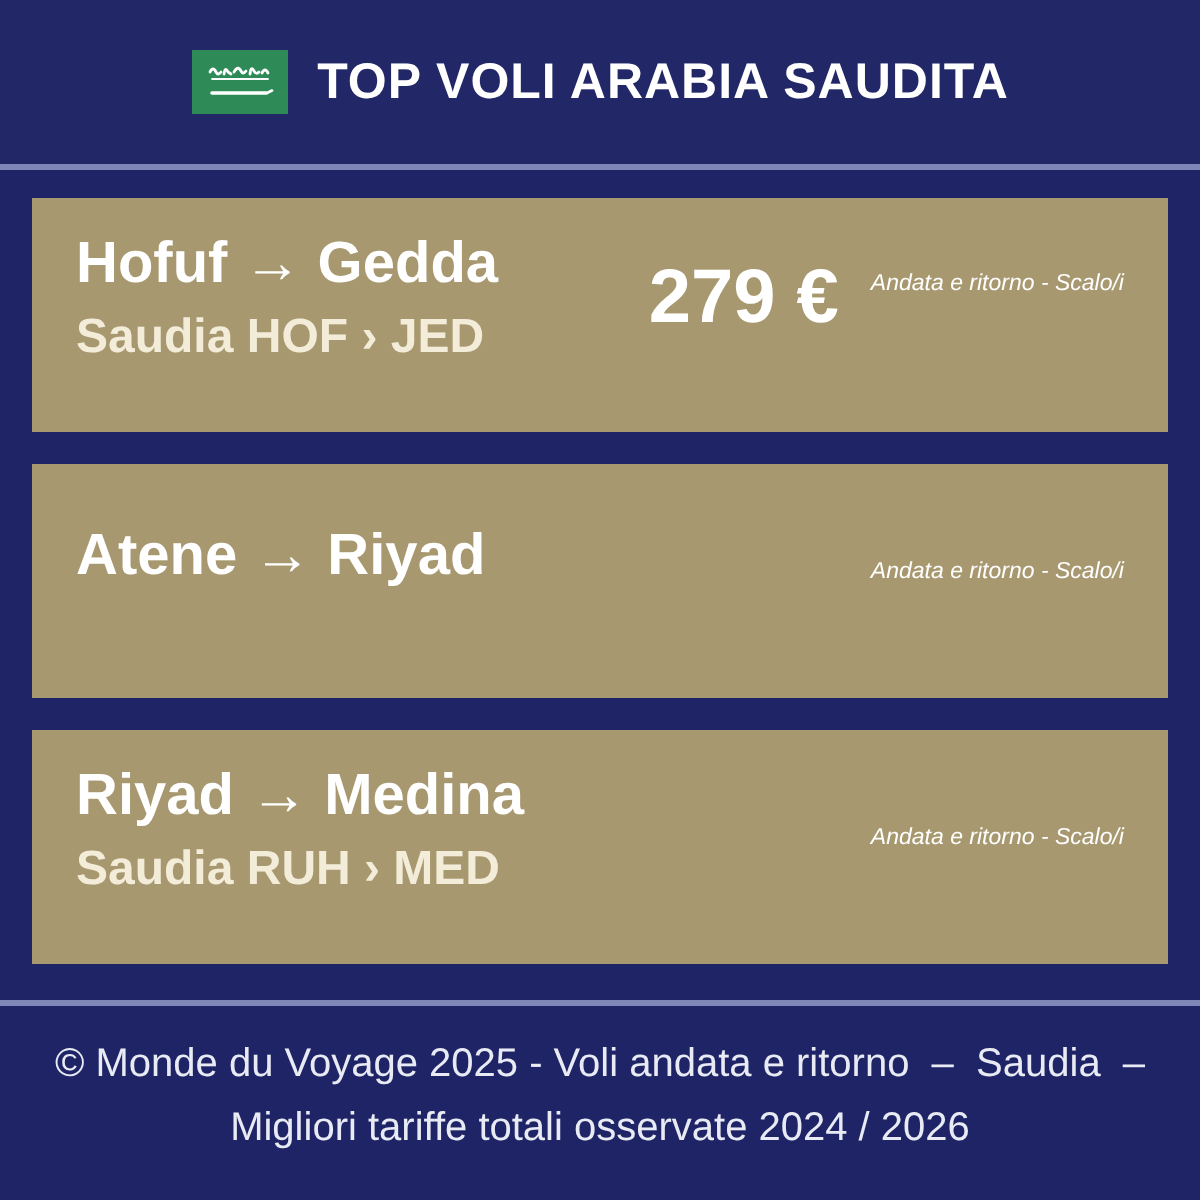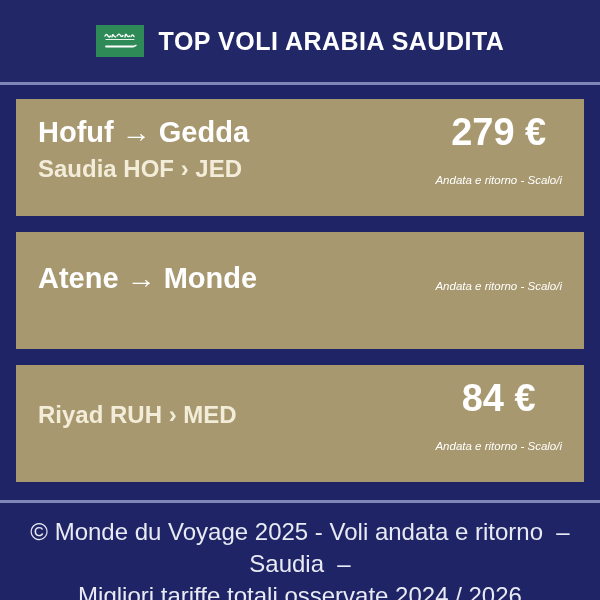--- a/index.html
+++ b/index.html
@@ -62,22 +62,22 @@
   }
   .card-detail {
     color: #f2ecd9;
     font-size: 24px;
     font-weight: bold;
     line-height: 1.1;
     white-space: nowrap;
   }
   .card-right {
     display: flex;
-    flex-direction: column;
-    align-items: center;
+    flex-direction: row;
+    align-items: flex-start;
     text-align: right;
     gap: 16px;
   }
   .card-price {
     color: #ffffff;
     font-size: 38px;
     font-weight: bold;
     line-height: 1.05;
     white-space: nowrap;
   }
@@ -92,21 +92,21 @@
   
   .footer {
     margin-top: 17px;
     border-top: 3px solid #7e87b8;
     padding: 13px 20px 0 20px;
     height: 100px;
     text-align: center;
   }
   .footer-line {
     color: #e8eaf4;
-    font-size: 24px;
+    font-size: 20px;
     line-height: 32px;
     white-space: pre-wrap;
   }
 </style>
 </head>
 <body>
 
 <div class="page">
 
   <div class="header">
@@ -138,33 +138,33 @@
         <div class="card-detail">Saudia HOF › JED</div>
       </div>
       <div class="card-right">
         <div class="card-price">279 €</div>
         <div class="card-note">Andata e ritorno - Scalo/i</div>
       </div>
     </div>
 
     <div class="card">
       <div class="card-left">
-        <div class="card-route">Atene → Monde</div>
+        <div class="card-route">Atene → Riyad</div>
       </div>
       <div class="card-right">
         <div class="card-note">Andata e ritorno - Scalo/i</div>
       </div>
     </div>
 
     <div class="card">
       <div class="card-left">
-        <div class="card-detail">Riyad RUH › MED</div>
+        <div class="card-route">Riyad → Medina</div>
+        <div class="card-detail">Saudia RUH › MED</div>
       </div>
       <div class="card-right">
-        <div class="card-price">84 €</div>
         <div class="card-note">Andata e ritorno - Scalo/i</div>
       </div>
     </div>
 
   </div>
 
   <div class="footer">
     <div class="footer-line">© Monde du Voyage 2025 - Voli andata e ritorno  –  Saudia  –</div>
     <div class="footer-line">Migliori tariffe totali osservate 2024 / 2026</div>
   </div>

